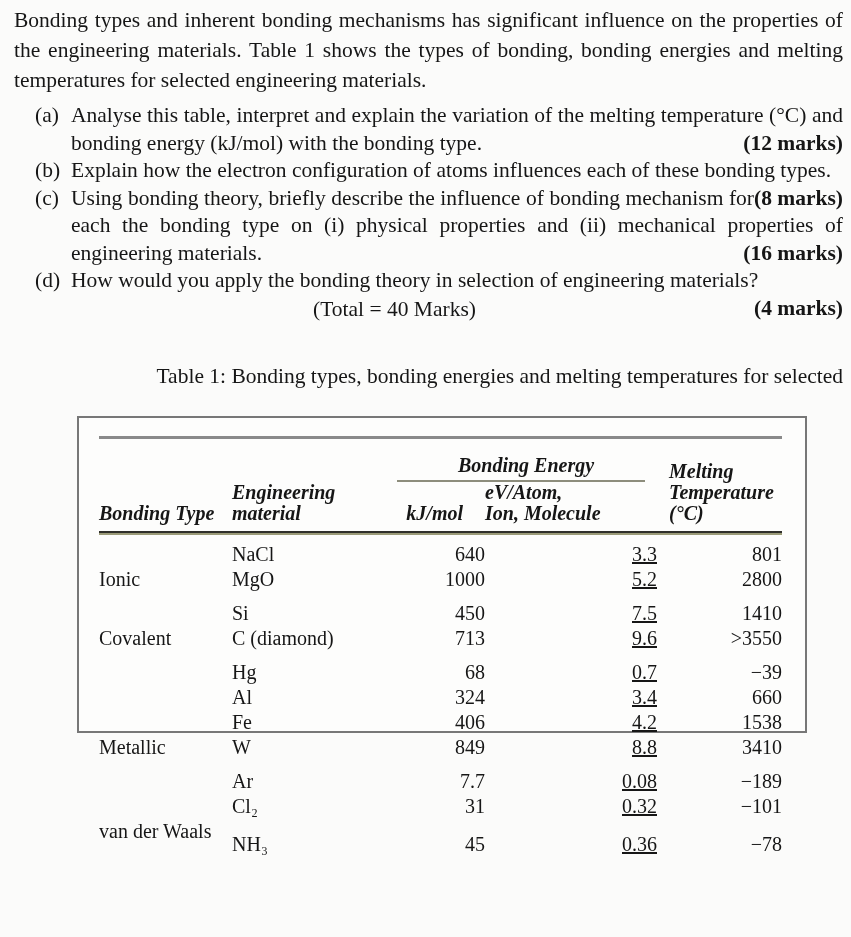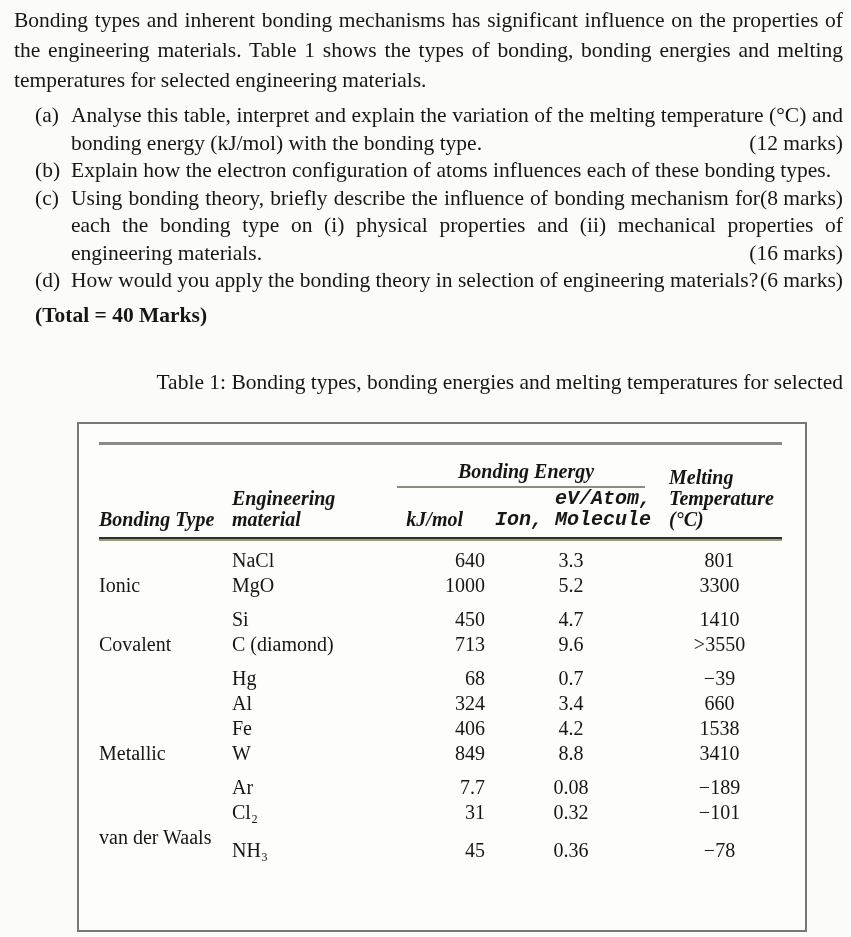--- a/index.html
+++ b/index.html
@@ -23,43 +23,43 @@
   
   .questions { margin-top: 7px; padding-left: 21px; }
   .q-item {
     position: relative;
     padding-left: 36px;
     font-size: 21.5px;
     line-height: 27.5px;
     text-align: justify;
   }
   .q-label { position: absolute; left: 0; top: 0; }
-  .q-marks { float: right; font-weight: normal; }
+  .q-marks { float: right; font-weight: bold; }
   .total {
     font-size: 21.5px;
     line-height: 27.5px;
-    font-weight: bold;
-    text-align: left;
-    margin-top: 7px;
+    font-weight: normal;
+    text-align: center;
+    margin-top: 1px;
   }
 
   
   .caption {
     margin-top: 38px;
     text-align: right;
     font-size: 21.5px;
     line-height: 31px;
   }
 
   
   .table-box {
     box-sizing: border-box;
     margin: 24px 0 0 63px;
     width: 730px;
-    height: 510px;
+    height: 317px;
     border: 2px solid #777;
     background: #fdfdfc;
     padding: 18px 23px 12px 20px;
   }
   .top-rule { height: 3px; background: #8a8a8a; }
 
   .thead {
     display: grid;
     grid-template-columns: 133px 163px 90px 172px 125px;
     grid-template-rows: 42px auto;
@@ -69,40 +69,40 @@
     font-size: 20px;
     line-height: 21px;
     margin-top: 1px;
   }
   .be-cell   { grid-column: 3 / 5; grid-row: 1; text-align: center; }
   .be-rule   { height: 2px; background: #8d8d7c; margin: 4px 12px 0 2px; }
   .melt-cell { grid-column: 5; grid-row: 1 / 3; text-align: left; padding-left: 12px; padding-bottom: 2px; }
   .h-c1 { grid-column: 1; grid-row: 2; padding-bottom: 2px; }
   .h-c2 { grid-column: 2; grid-row: 2; padding-bottom: 2px; }
   .h-c3 { grid-column: 3; grid-row: 2; text-align: right; padding-right: 22px; padding-bottom: 2px; font-style: italic; }
-  .h-c4 { grid-column: 4; grid-row: 2; text-align: right; padding-right: 6px; padding-bottom: 2px; font-family: Liberation Mono, monospace; }
+  .h-c4 { grid-column: 4; grid-row: 2; text-align: left; padding-right: 6px; padding-bottom: 2px; }
 
   .head-rule {
     height: 4px;
     margin-top: 5px;
     background: linear-gradient(#2f2f2a 0 50%, #9b9b78 50% 100%);
   }
 
   table.data {
     border-collapse: collapse;
     width: 100%;
     margin-top: 7px;
     font-size: 20px;
   }
   table.data td { padding: 0; line-height: 25px; vertical-align: bottom; }
   td.g-label { vertical-align: middle; text-align: left; }
   td.mat { text-align: left; }
   td.kj  { text-align: right;  padding-right: 22px; }
-  td.ev  { text-align: center; padding-left: 58px; }
-  td.mc  { text-align: center;  padding-right: 11px; }
+  td.ev  { text-align: right; padding-left: 58px; text-decoration: underline; }
+  td.mc  { text-align: right;  padding-right: 11px; }
   tr.g-gap > td { padding-top: 9px; }
   tr.sub-gap > td { padding-top: 13px; }
   .vdw-shift { position: relative; top: -13px; }
 </style>
 </head>
 <body>
 
 <div class="page">
 
   <p class="intro">Bonding types and inherent bonding mechanisms has significant influence on the properties of the engineering materials. Table 1 shows the types of bonding, bonding energies and melting temperatures for selected engineering materials.</p>
@@ -115,21 +115,21 @@
     <div class="q-item">
       <span class="q-label">(b)</span><span>Explain how the electron configuration of atoms influences each of these bonding types.</span>
       <span class="q-marks">(8 marks)</span>
     </div>
     <div class="q-item">
       <span class="q-label">(c)</span><span>Using bonding theory, briefly describe the influence of bonding mechanism for each the bonding type on (i) physical properties and (ii) mechanical properties of engineering materials.</span>
       <span class="q-marks">(16 marks)</span>
     </div>
     <div class="q-item">
       <span class="q-label">(d)</span><span>How would you apply the bonding theory in selection of engineering materials?</span>
-      <span class="q-marks">(6 marks)</span>
+      <span class="q-marks">(4 marks)</span>
     </div>
     <div class="total">(Total = 40 Marks)</div>
   </div>
 
   <div class="caption">
     <div>Table 1:  Bonding types, bonding energies and melting temperatures for selected</div>
   </div>
 
   <div class="table-box">
     <div class="top-rule"></div>
@@ -171,28 +171,28 @@
           <td class="g-label" rowspan="2">Ionic</td>
           <td class="mat">NaCl</td>
           <td class="kj">640</td>
           <td class="ev">3.3</td>
           <td class="mc">801</td>
         </tr>
         <tr>
           <td class="mat">MgO</td>
           <td class="kj">1000</td>
           <td class="ev">5.2</td>
-          <td class="mc">3300</td>
+          <td class="mc">2800</td>
         </tr>
 
         <tr class="g-gap">
           <td class="g-label" rowspan="2">Covalent</td>
           <td class="mat">Si</td>
           <td class="kj">450</td>
-          <td class="ev">4.7</td>
+          <td class="ev">7.5</td>
           <td class="mc">1410</td>
         </tr>
         <tr>
           <td class="mat">C (diamond)</td>
           <td class="kj">713</td>
           <td class="ev">9.6</td>
           <td class="mc">&gt;3550</td>
         </tr>
 
         <tr class="g-gap">

